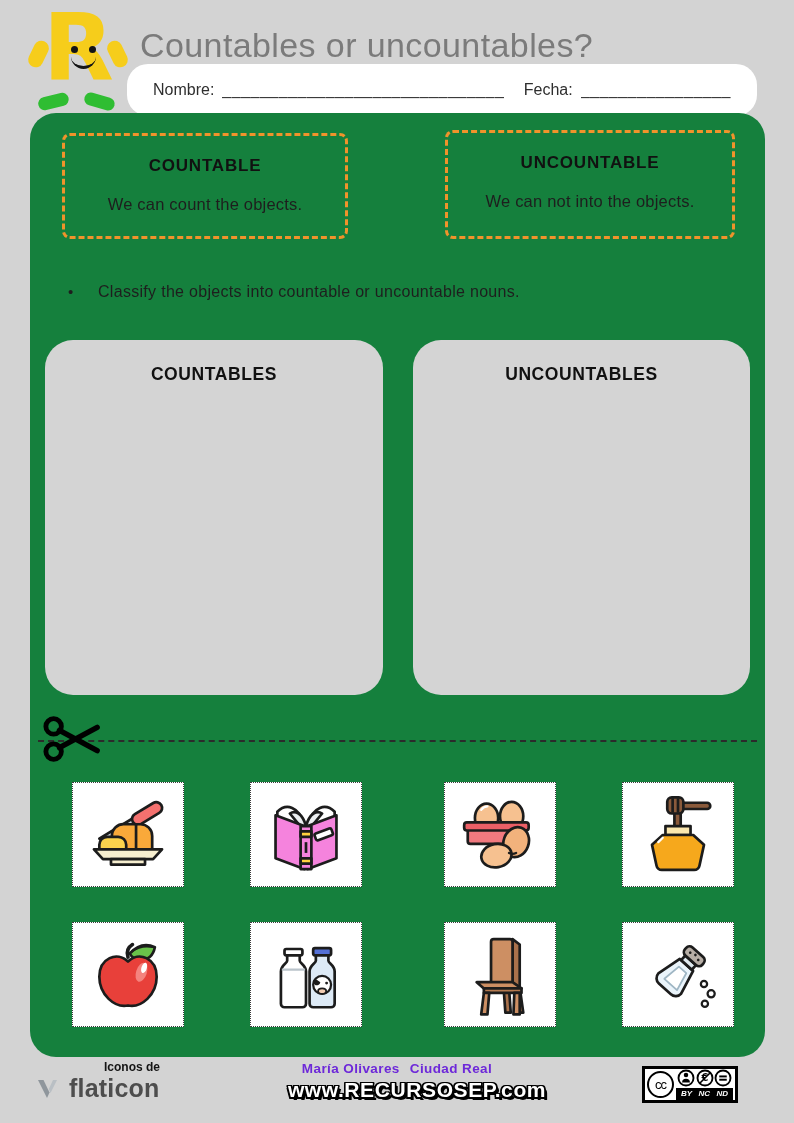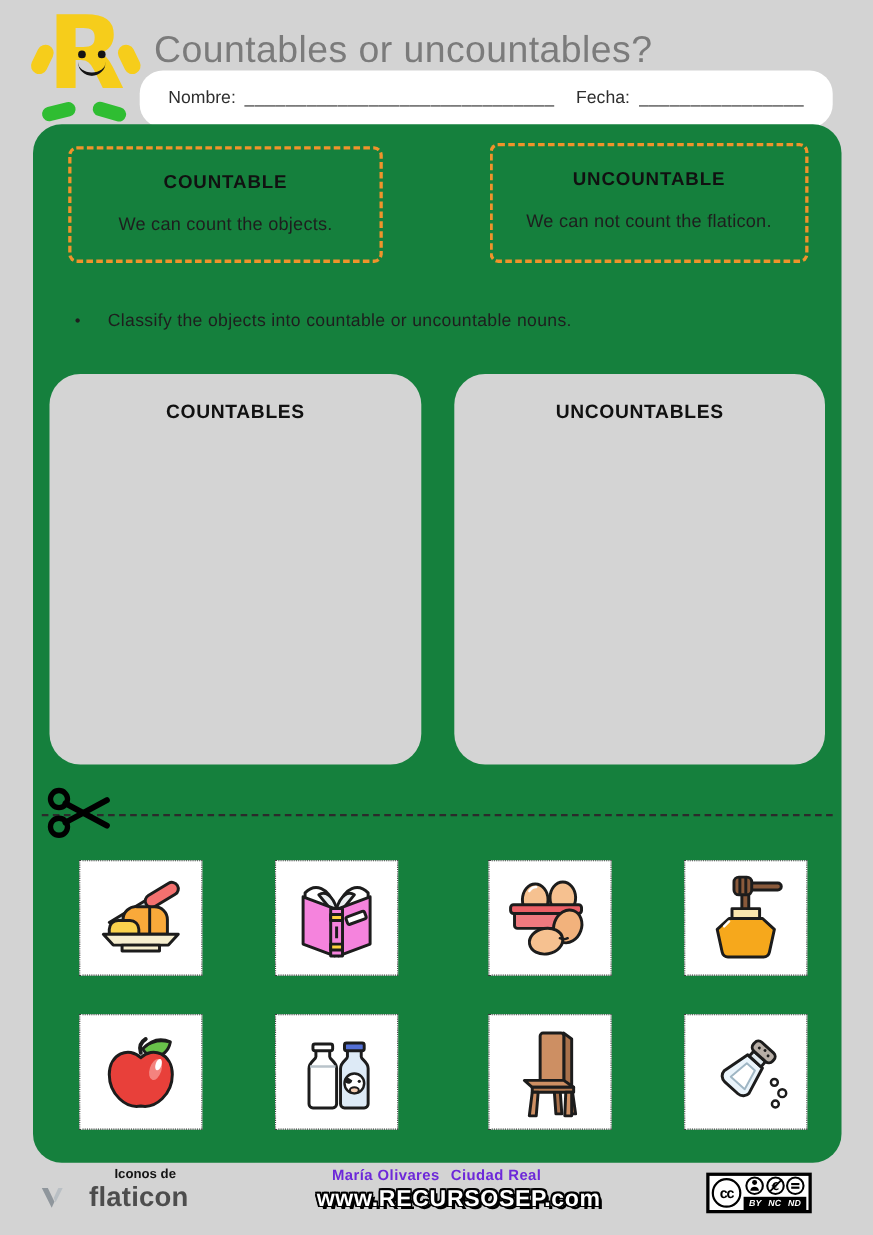--- a/index.html
+++ b/index.html
@@ -47,31 +47,31 @@
   .scissors { position:absolute; left:12px; top:598px; width:62px; height:56px; }
 
   .card { position:absolute; width:112px; height:105px; background:#ffffff; border:1.5px dotted #3c3c3c; display:flex; align-items:center; justify-content:center; }
   .card svg { display:block; }
   .c1 { left:42px; }  .c2 { left:220px; } .c3 { left:414px; } .c4 { left:592px; }
   .row1 { top:669px; } .row2 { top:809px; }
 
   
   .flaticon { position:absolute; left:36px; top:1060px; width:150px; }
   .flaticon .small { font-size:12px; font-weight:600; color:#141414; margin-left:36px;padding-left:32px; }
-  .flaticon .brandrow { display:flex; align-items:center; gap:21px; }
+  .flaticon .brandrow { display:flex; align-items:center; gap:9px; }
   .flaticon .brand { font-size:25px; font-weight:700; color:#4d4d4d; letter-spacing:0.2px; }
 
   .center-credit { position:absolute; left:397px; top:1061px; transform:translateX(-50%); text-align:center; white-space:nowrap; }
   .center-credit .author { font-size:13.5px; color:#6d28d9; letter-spacing:0.4px;font-weight:bold; }
   .center-credit .author .sep { display:inline-block; width:10px; }
   .center-credit .site { margin-top:2px; font-size:21px; font-weight:800; color:#ffffff; letter-spacing:0.6px;
     text-shadow:-1.5px -1.5px 0 #000, 1.5px -1.5px 0 #000, -1.5px 1.5px 0 #000, 1.5px 1.5px 0 #000, 0 -1.5px 0 #000, 0 1.5px 0 #000, -1.5px 0 0 #000, 1.5px 0 0 #000, 3px 3px 0 #000;margin-left:40px; }
 
   .cc-badge { position:absolute; left:642px; top:1066px; width:96px; height:37px; background:#ffffff; border:3px solid #000; display:flex; align-items:center; padding:1px 2px; }
-  .cc-big { width:27px; height:27px; border:2.5px solid #000; border-radius:50%; display:flex; align-items:center; justify-content:center; font-size:13px; font-weight:700; color:#000; letter-spacing:-1px; flex:none; margin-right:2px; }
+  .cc-big { width:27px; height:27px; border:2.5px solid #000; border-radius:50%; display:flex; align-items:center; justify-content:center; font-size:13px; font-weight:400; color:#000; letter-spacing:-1px; flex:none; margin-right:2px; }
   .cc-cols { display:flex; flex-direction:column; flex:1; }
   .cc-icons { display:flex; justify-content:space-between; padding:0 1px; }
   .cc-icons svg { display:block; }
   .cc-labels { background:#000; color:#fff; display:flex; justify-content:space-between; font-size:8px; font-weight:700; padding:1px 5px 1.5px; margin-top:1px;font-style:italic; }
 </style>
 </head>
 <body>
 
 <div class="page">
 
@@ -97,21 +97,21 @@
   </div>
 
   <div class="panel">
 
     <div class="defbox one">
       <div class="dtitle">COUNTABLE</div>
       <div class="dtext">We can count the objects.</div>
     </div>
     <div class="defbox two">
       <div class="dtitle">UNCOUNTABLE</div>
-      <div class="dtext">We can not count the flaticon.</div>
+      <div class="dtext">We can not into the objects.</div>
     </div>
 
     <div class="instruction">
       <span class="bullet">•</span>
       <span>Classify the objects into countable or uncountable nouns.</span>
     </div>
 
     <div class="sortbox one">
       <div class="slabel">COUNTABLES</div>
     </div>

